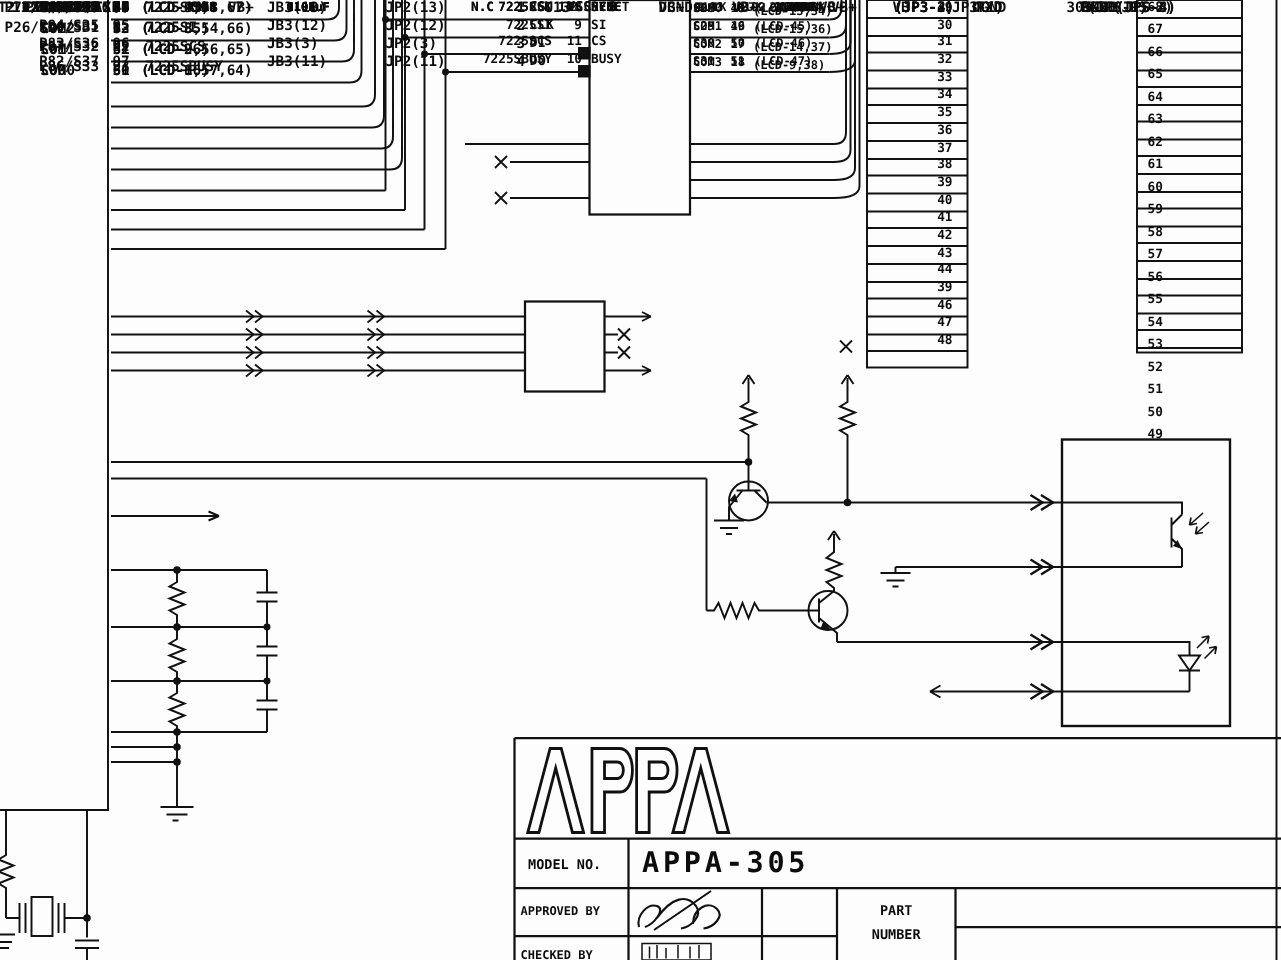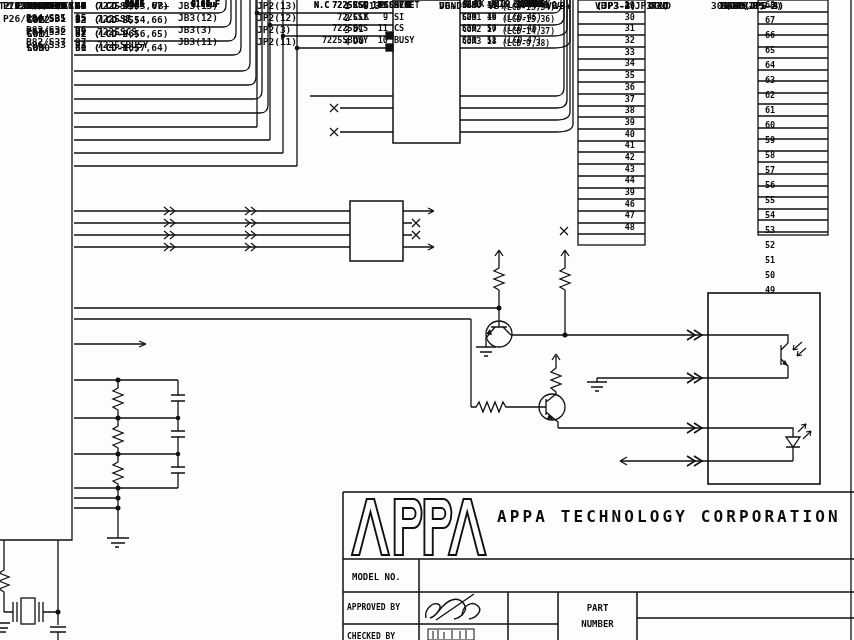--- a/index.html
+++ b/index.html
@@ -639,20 +639,20 @@
 <span class="lb" style="left:651px;top:417">TXD</span>
 <span class="lb" style="left:595px;top:452">VB-</span>
 <span class="lb" style="left:629px;top:449">(JP3-1)</span>
 
 <span class="lb" style="left:711px;top:276">305-3B</span>
 <span class="lb" style="left:721px;top:314">RXD (JPS-4)</span>
 <span class="lb" style="left:721px;top:382">DGND(JPS-3)</span>
 <span class="lb" style="left:719px;top:410">TXD (JPS-2)</span>
 <span class="lb" style="left:725px;top:449">(JPS-1)</span>
 
-<span class="tb-company">APPA TECHNOLOGY CORPORATION</span>
 <span class="tb-small" style="left:352px;top:572px;font-size:9px">MODEL NO.</span>
+<span class="tb-model">APPA-305</span>
 <span class="tb-small" style="left:347px;top:603px">APPROVED BY</span>
 <span class="tb-small" style="left:347px;top:632px">CHECKED BY</span>
 <span class="tb-small" style="left:558px;top:603px;width:79px;text-align:center;position:absolute;font-size:9px">PART</span>
 <span class="tb-small" style="left:558px;top:619px;width:79px;text-align:center;position:absolute;font-size:9px">NUMBER</span>
 
 </div>
 
 </body></html>

